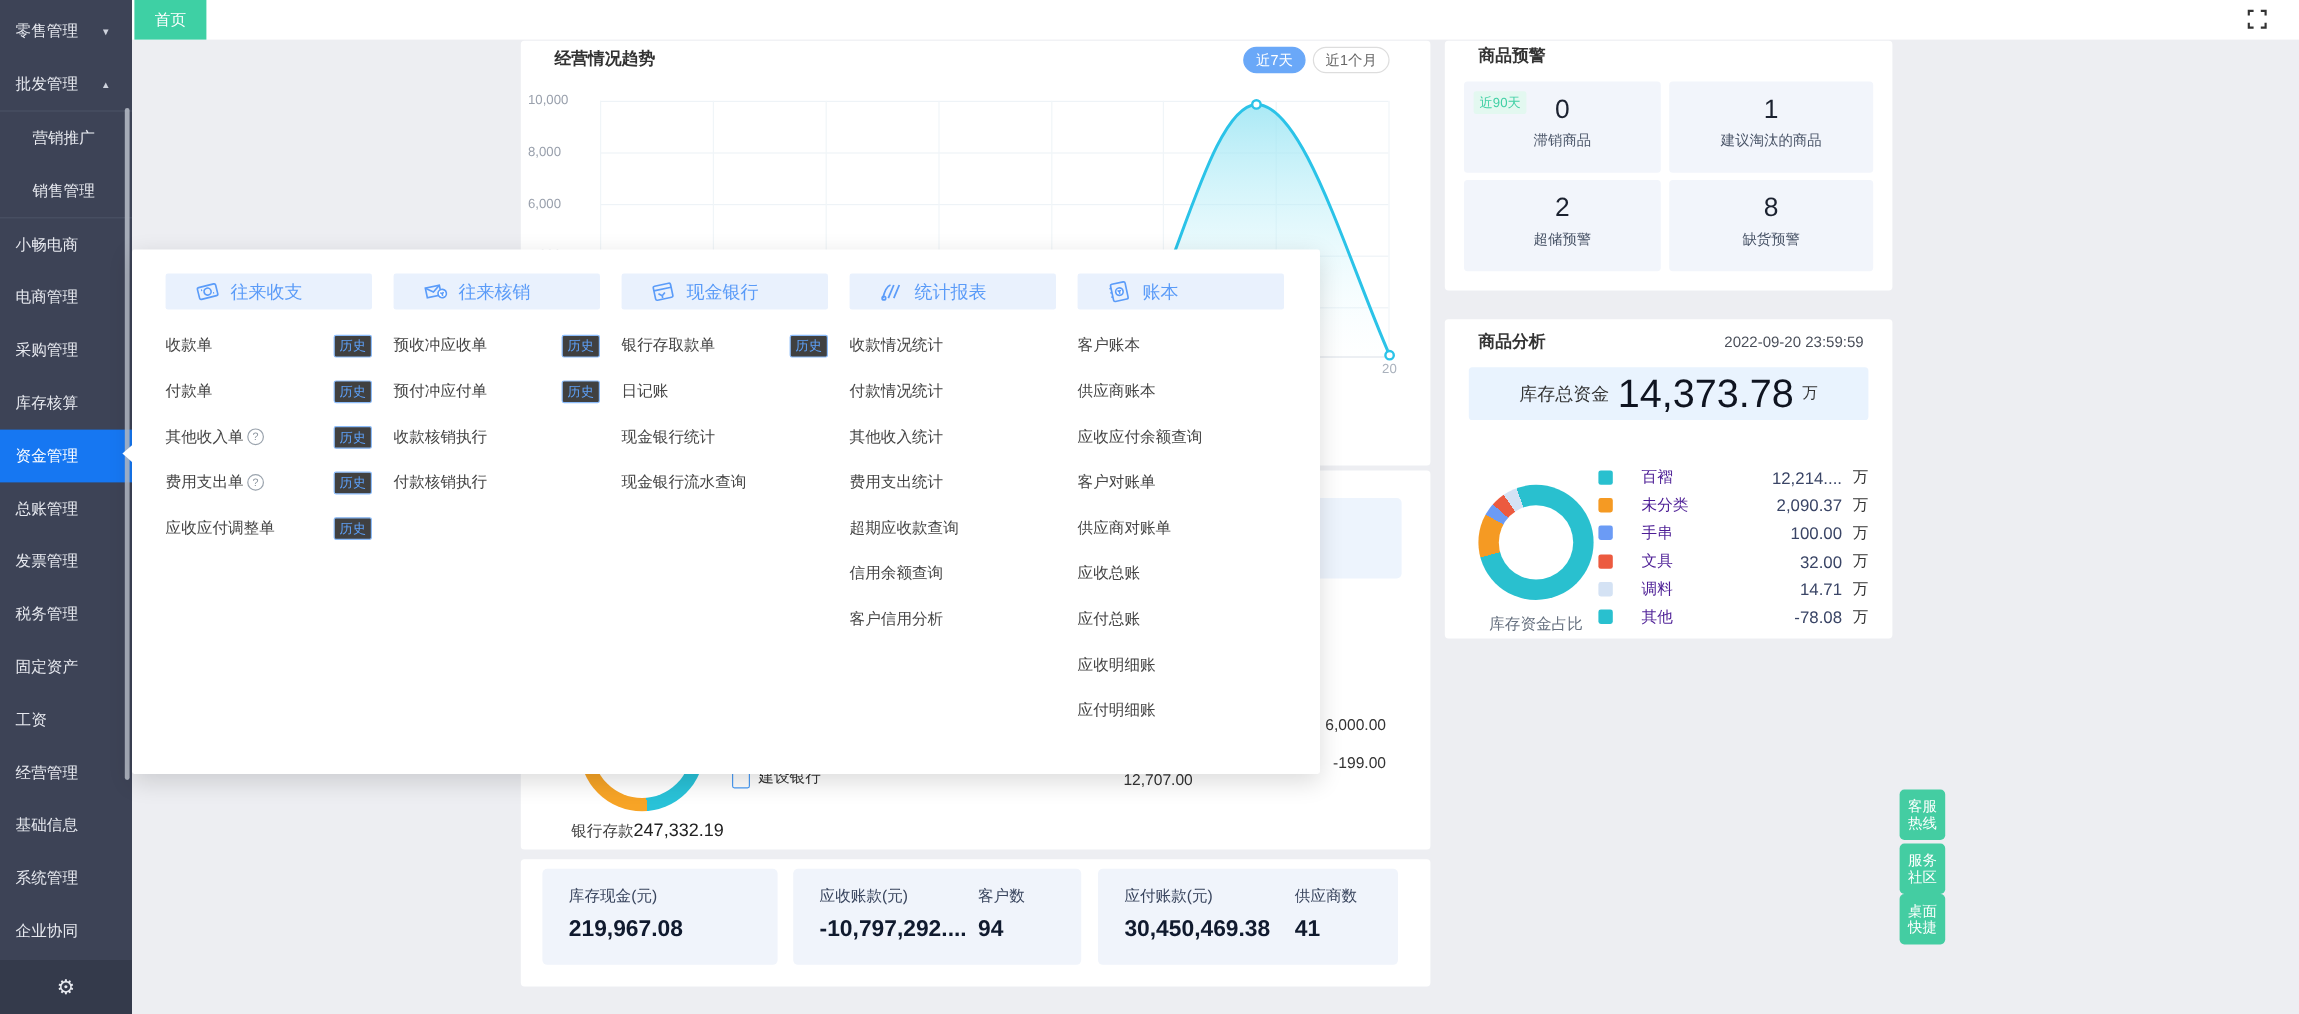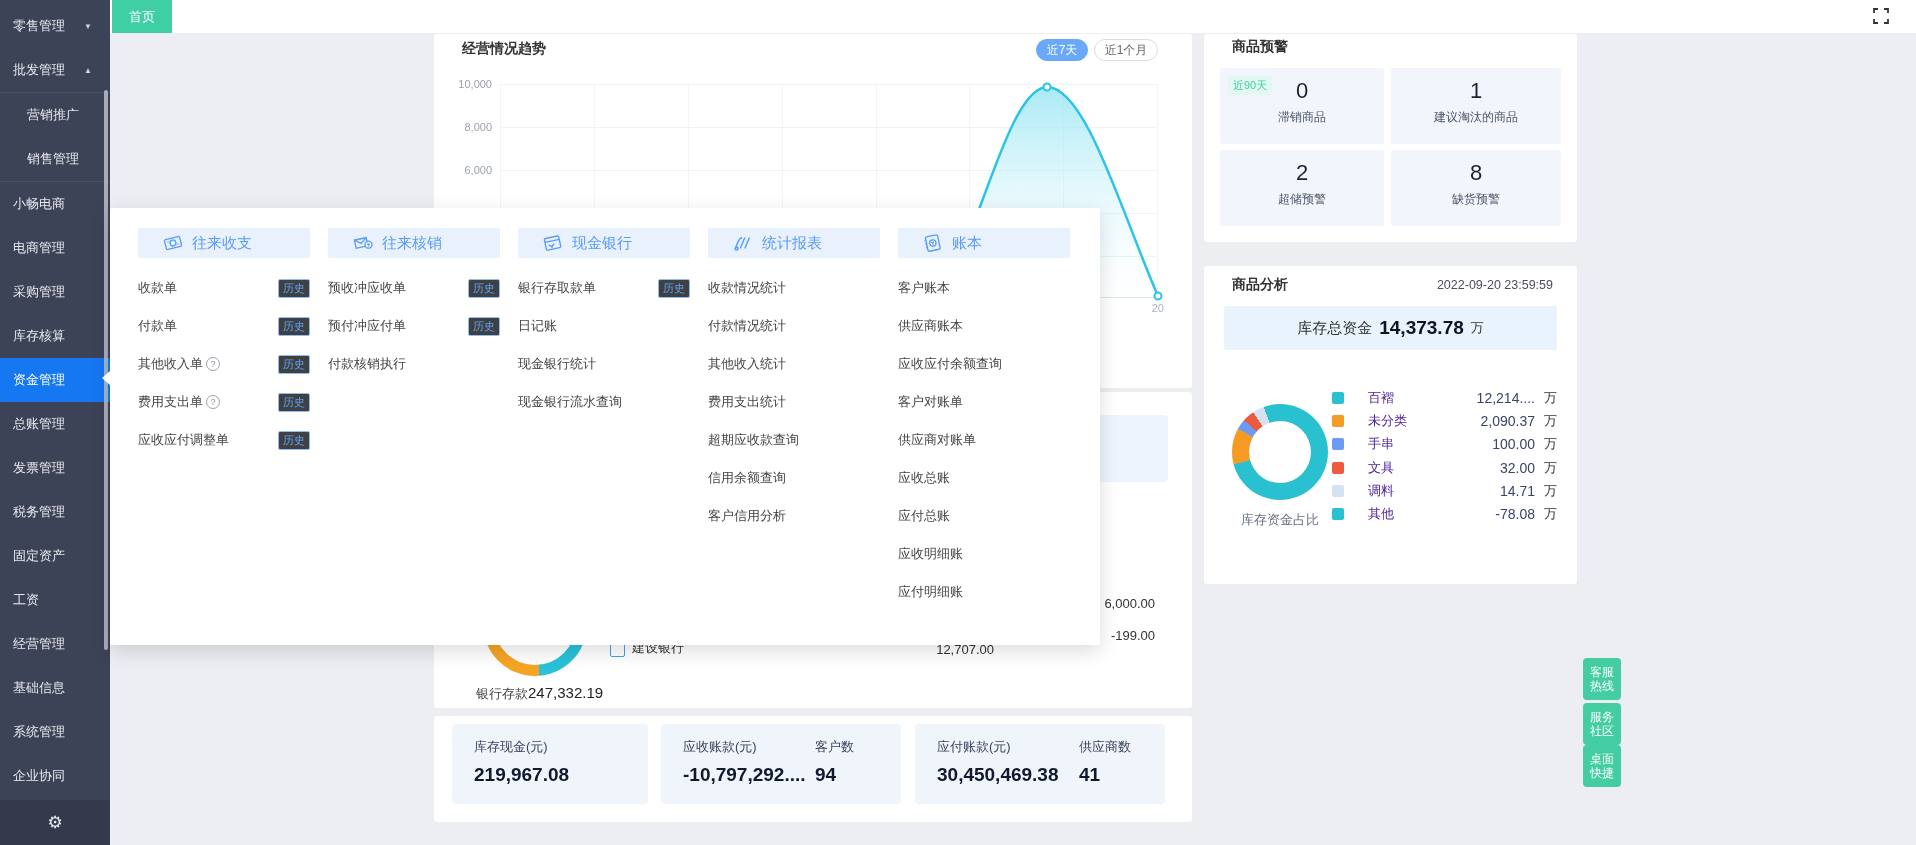--- a/index.html
+++ b/index.html
@@ -35,21 +35,21 @@
   .chart-panel{left:434px;top:34px;width:758px;height:354px;}
   .chart-panel .p-title{position:absolute;left:28px;top:6px;}
   .pill{position:absolute;height:22px;border-radius:11px;font-size:12px;border:1px solid #ddd;
         background:#fff;color:#666;cursor:pointer;font-family:inherit;}
   .pill.active{background:#6aa8f8;border-color:#6aa8f8;color:#fff;}
   .pill-7d{left:602px;top:5px;width:52px;}
   .pill-1m{left:660px;top:5px;width:64px;}
   .gl-h{position:absolute;left:66px;width:657px;height:1px;background:#eef3f7;}
   .gl-v{position:absolute;top:50px;width:1px;height:213px;background:#f0f5f8;}
   .x-axis{position:absolute;left:66px;top:263px;width:657px;height:1px;background:#dfe5ec;}
-  .ytick{position:absolute;width:52px;text-align:right;font-size:11px;color:#9aa1ad;left:6px;}
+  .ytick{position:absolute;width:52px;text-align:left;font-size:11px;color:#9aa1ad;left:6px;}
   .xtick{position:absolute;left:700px;top:268px;width:30px;text-align:right;font-size:11px;color:#aab2bd;}
   .curve{position:absolute;left:466px;top:32px;}
 
   
   .bank-panel{left:434px;top:392px;width:758px;height:316px;}
   .bank-strip{position:absolute;left:24px;top:23px;width:710px;height:67px;background:#edf4fd;border-radius:4px;}
   .bank-val{position:absolute;width:90px;text-align:right;font-size:13px;color:#333;}
   .bank-legend{position:absolute;left:176px;top:247px;display:flex;align-items:flex-end;}
   .cbx{width:13px;height:13px;border:1px solid #4a9cf5;border-radius:2px;background:#fff;margin-right:7px;}
   .bank-legend .nm{font-size:13px;color:#333;}
@@ -81,27 +81,27 @@
   .tile .num{margin-top:10px;font-size:22px;font-weight:500;color:#1c2230;}
   .tile .lb{margin-top:5px;font-size:12px;color:#4a5568;}
   .t1{left:16px;top:34px;width:164px;}
   .t2{left:187px;top:34px;width:170px;}
   .t3{left:16px;top:116px;width:164px;}
   .t4{left:187px;top:116px;width:170px;}
   .badge-90{position:absolute;left:8px;top:8px;background:#e3f8f0;color:#41d0a5;font-size:11px;
             padding:2px 5px;border-radius:2px;}
 
   
-  .analysis-panel{left:1204px;top:266px;width:373px;height:318px;}
+  .analysis-panel{left:1204px;top:266px;width:373px;height:266px;}
   .analysis-panel .p-title{position:absolute;left:28px;top:10px;}
   .ts{position:absolute;right:24px;top:12px;font-size:12.5px;color:#4a4f5a;}
   .total-strip{position:absolute;left:20px;top:40px;width:333px;height:44px;background:#e9f3fe;border-radius:3px;
                display:flex;align-items:center;justify-content:center;gap:7px;}
   .total-strip .lb{font-size:15px;color:#333;}
-  .total-strip .vl{font-size:19px;font-weight:700;color:#0f1420;}
+  .total-strip .vl{font-size:33px;font-weight:400;color:#0f1420;}
   .total-strip .un{font-size:13px;color:#333;}
   .ana-donut{position:absolute;left:28px;top:138px;width:96px;height:96px;border-radius:50%;
     background:conic-gradient(from 0deg,#29c0cf 0 70.8%,#f59a23 70.8% 83%,#6b9bf5 83% 86.5%,
                #ec5a3f 86.5% 90.5%,#d4e2f4 90.5% 94.5%,#29c0cf 94.5% 100%);}
   .ana-donut::after{content:"";position:absolute;inset:17px;background:#fff;border-radius:50%;}
   .donut-lb{position:absolute;left:24px;top:245px;width:104px;text-align:center;font-size:13px;color:#66707f;}
   .lg-row{position:absolute;left:128px;width:225px;height:23px;display:flex;align-items:center;}
   .chip{width:12px;height:12px;border-radius:2px;margin-right:8px;flex:none;}
   .lg-row .nm{font-size:13px;color:#4c1d95;margin-left:16px;}
   .lg-row .vl{position:absolute;right:22px;font-size:14px;color:#3a4566;}
@@ -340,20 +340,23 @@
       <div class="mitems">
         <div class="mi">
             <span class="mi-l">预收冲应收单</span>
             <span class="badge">历史</span>
           </div>
         <div class="mi">
             <span class="mi-l">预付冲应付单</span>
             <span class="badge">历史</span>
           </div>
         <div class="mi">
+            <span class="mi-l">收款核销执行</span>
+          </div>
+        <div class="mi">
             <span class="mi-l">付款核销执行</span>
           </div>
       </div>
     </div>
 
     <div class="mcol mc3">
       <div class="mhead">
         <svg width="22" height="22" viewBox="0 0 24 24">
           <g transform="rotate(-12 12 12)" fill="none" stroke="#5b9cf9" stroke-width="1.5">
             <rect x="3.5" y="5.5" width="16" height="13" rx="1.5"></rect>

